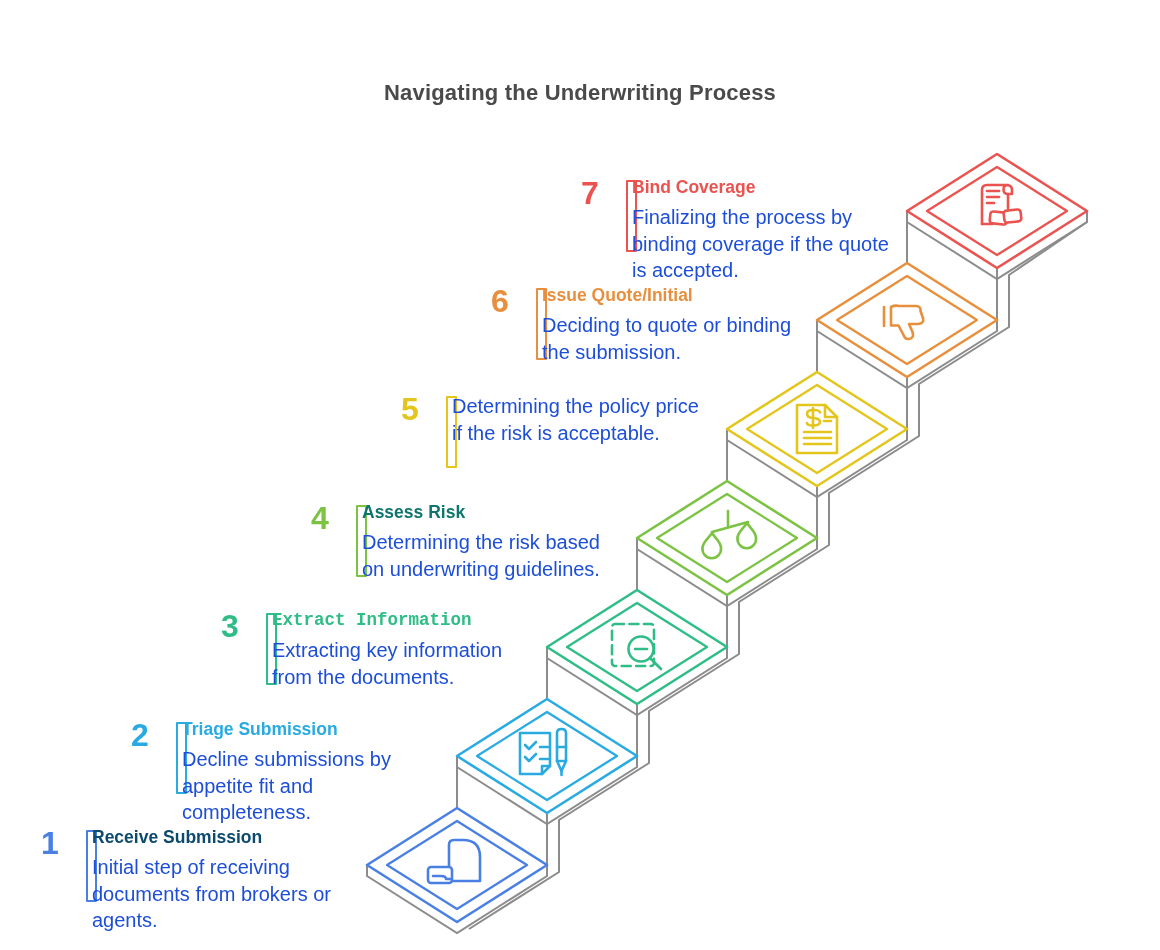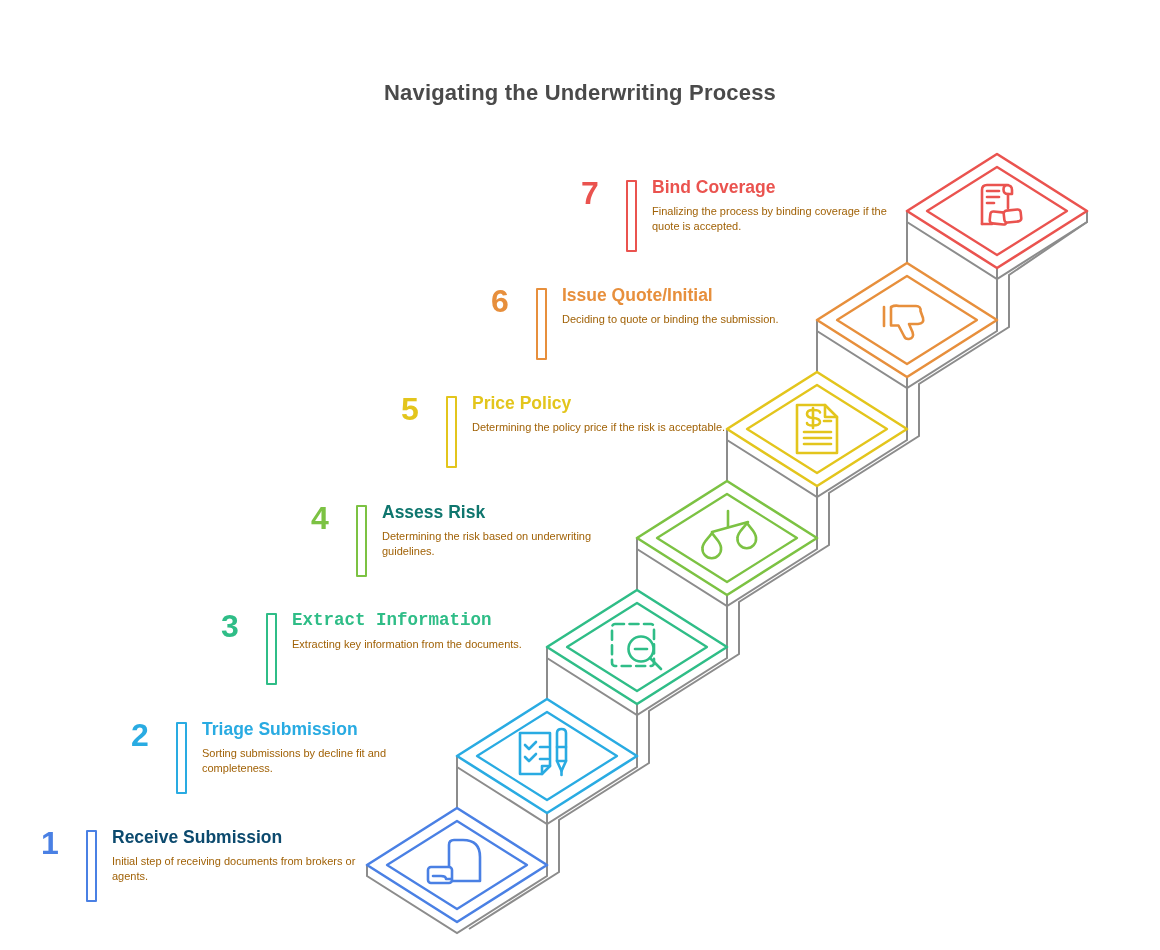--- a/index.html
+++ b/index.html
@@ -6,23 +6,23 @@
   .canvas{position:relative;width:1160px;height:950px;background:#fff;overflow:hidden;
           font-family:"Liberation Sans", sans-serif;margin-top:28px;}
   .page-title{position:absolute;left:0;top:52px;width:1160px;text-align:center;
           font-size:22px;font-weight:bold;color:#4a4a4a;letter-spacing:.2px;margin:0;}
   #stairs{position:absolute;left:0;top:0;}
   .step-block{position:absolute;width:340px;height:95px;}
   .step-number{position:absolute;left:0;top:0;width:44px;text-align:center;
           font-size:32px;font-weight:bold;line-height:1;}
   .step-bar{position:absolute;left:58px;top:3px;width:7px;height:68px;
           border:2.5px solid #000;background:#fff;border-radius:1px;}
-  .step-content{position:absolute;left:84px;top:0;width:258px;}
+  .step-content{position:absolute;left:64px;top:0;width:258px;}
   .step-title{font-size:17.5px;font-weight:bold;line-height:1.15;margin:0 0 7px 0;}
-  .step-desc{font-size:11px;line-height:1.33;color:#a16207;margin:0;}
+  .step-desc{font-size:20px;line-height:1.33;color:#1d4ed8;margin:0;}
   
   .step-block:nth-child(1){left:28px;top:799px;}
   .step-block:nth-child(2){left:118px;top:691px;}
   .step-block:nth-child(3){left:208px;top:582px;}
   .step-block:nth-child(4){left:298px;top:474px;}
   .step-block:nth-child(5){left:388px;top:365px;}
   .step-block:nth-child(6){left:478px;top:257px;}
   .step-block:nth-child(7){left:568px;top:149px;}
 </style>
 </head>
@@ -140,21 +140,21 @@
       <div class="step-content">
         <div class="step-title" style="color: #0c4a6e;">Receive Submission</div>
         <div class="step-desc">Initial step of receiving documents from brokers or agents.</div>
       </div>
     </div>
     <div class="step-block">
       <div class="step-number" style="color: rgb(41, 171, 226);">2</div>
       <div class="step-bar" style="border-color: rgb(41, 171, 226);"></div>
       <div class="step-content">
         <div class="step-title" style="color: rgb(41, 171, 226);">Triage Submission</div>
-        <div class="step-desc">Sorting submissions by decline fit and completeness.</div>
+        <div class="step-desc">Decline submissions by appetite fit and completeness.</div>
       </div>
     </div>
     <div class="step-block">
       <div class="step-number" style="color: rgb(47, 189, 135);">3</div>
       <div class="step-bar" style="border-color: rgb(47, 189, 135);"></div>
       <div class="step-content">
         <div class="step-title" style="color: rgb(47, 189, 135); font-family: Liberation Mono, monospace;">Extract Information</div>
         <div class="step-desc">Extracting key information from the documents.</div>
       </div>
     </div>
@@ -163,21 +163,20 @@
       <div class="step-bar" style="border-color: rgb(124, 194, 67);"></div>
       <div class="step-content">
         <div class="step-title" style="color: #0f766e;">Assess Risk</div>
         <div class="step-desc">Determining the risk based on underwriting guidelines.</div>
       </div>
     </div>
     <div class="step-block">
       <div class="step-number" style="color: rgb(227, 197, 28);">5</div>
       <div class="step-bar" style="border-color: rgb(227, 197, 28);"></div>
       <div class="step-content">
-        <div class="step-title" style="color: rgb(227, 197, 28);">Price Policy</div>
         <div class="step-desc">Determining the policy price if the risk is acceptable.</div>
       </div>
     </div>
     <div class="step-block">
       <div class="step-number" style="color: rgb(231, 143, 60);">6</div>
       <div class="step-bar" style="border-color: rgb(231, 143, 60);"></div>
       <div class="step-content">
         <div class="step-title" style="color: rgb(231, 143, 60);">Issue Quote/Initial</div>
         <div class="step-desc">Deciding to quote or binding the submission.</div>
       </div>

